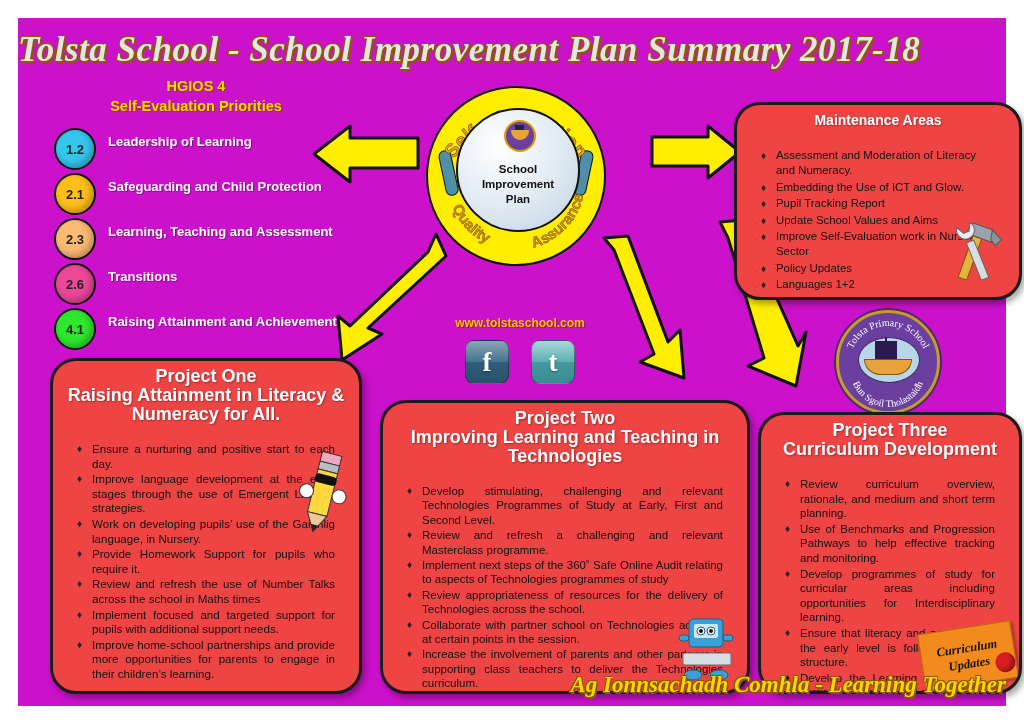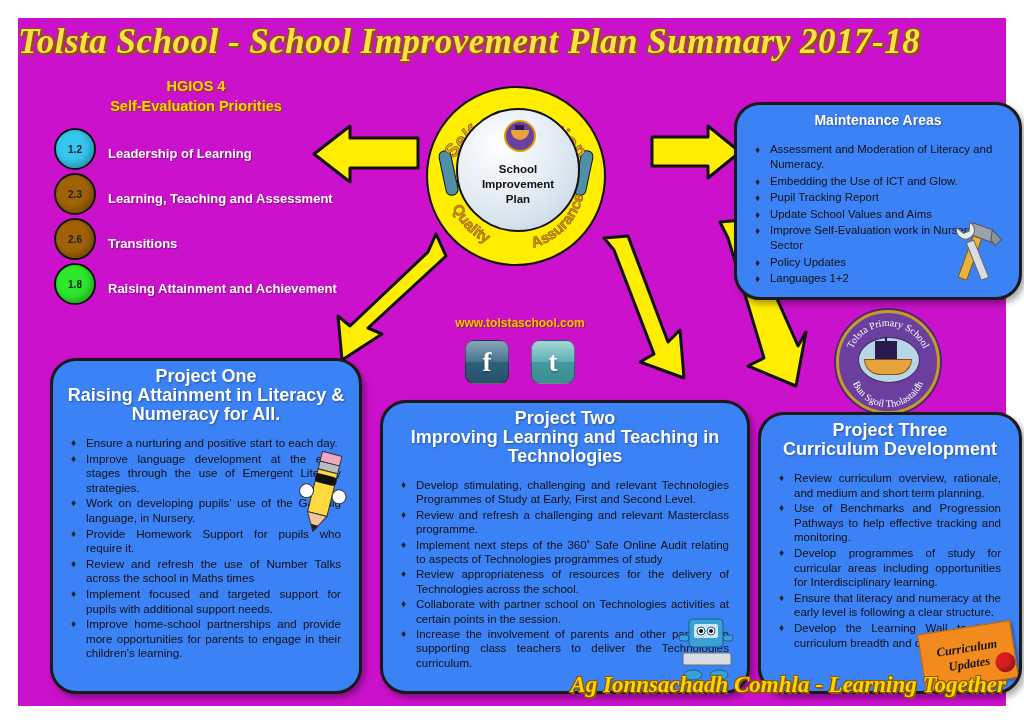--- a/index.html
+++ b/index.html
@@ -3,24 +3,24 @@
 <meta charset="utf-8">
 <style>
   html,body{margin:0;padding:0;background:#ffffff;}
   body{width:1024px;height:724px;overflow:hidden;
        font-family:"Liberation Sans", sans-serif;}
 
   #poster{position:absolute;left:18px;top:18px;width:988px;height:688px;
           background:#cc11cc;}
 
   
-  .title{position:absolute;left:0;top:4px;width:828px;text-align:center;
+  .title{position:absolute;left:0;top:12px;width:828px;text-align:center;
          font-family:"Liberation Serif", serif;
          font-style:italic;font-weight:bold;font-size:35px;letter-spacing:.5px;
-         color:#fde047;
+         color:#e5e5e5;
          text-shadow:2px 2px 0 #8a5a00, -1px -1px 0 #8a5a00,
                      1px -1px 0 #8a5a00, -1px 1px 0 #8a5a00;
          white-space:nowrap;}
 
   .footer{position:absolute;left:0;bottom:8px;width:988px;text-align:right;
           font-family:"Liberation Serif", serif;
           font-style:italic;font-weight:bold;font-size:23px;
           color:#ffd400;
           text-shadow:1.5px 1.5px 0 #8a5a00, -1px -1px 0 #8a5a00,
                       1px -1px 0 #8a5a00, -1px 1px 0 #8a5a00;
@@ -28,23 +28,23 @@
 
   
   #hgios{position:absolute;left:18px;top:58px;width:320px;}
   .hgios-h{text-align:center;color:#ffd400;font-weight:bold;font-size:14.5px;
            line-height:20px;text-shadow:1px 1px 1px #7a4a00;}
   .prio-list{margin-top:12px;}
   .prio{position:relative;height:45px;}
   .prio .bubble{position:absolute;left:18px;top:0;width:38px;height:38px;
                 border-radius:50%;border:2px solid #111;
                 display:flex;align-items:center;justify-content:center;
-                font-weight:bold;font-size:10px;color:#222;
+                font-weight:bold;font-size:13px;color:#222;
                 box-shadow:inset -3px -3px 6px rgba(0,0,0,.25);}
-  .prio .plabel{position:absolute;left:72px;top:18px;color:#ffffff;
+  .prio .plabel{position:absolute;left:72px;top:6px;color:#ffffff;
                 font-weight:bold;font-size:13px;
                 text-shadow:1px 1px 1px rgba(0,0,0,.35);}
 
   
   #centre{position:absolute;left:408px;top:68px;width:180px;height:180px;}
   #centre .ring{position:absolute;inset:0;border-radius:50%;
                 background:#ffee00;border:2.5px solid #111;}
   #centre .inner{position:absolute;left:30px;top:22px;width:120px;height:120px;
                  border-radius:50%;border:2px solid #111;
                  background:radial-gradient(circle at 35% 30%, #ffffff 0%, #dfe9f2 55%, #bfd0e0 100%);}
@@ -88,27 +88,27 @@
                      border-radius:50%;background:#b9d6e8;border:1px solid #3b2a5a;}
   #schoolcrest .hull{position:absolute;left:25px;top:46px;width:46px;height:14px;
                      background:#e8a33d;border-radius:0 0 22px 22px;border:1px solid #7a5a10;}
   #schoolcrest .sail{position:absolute;left:36px;top:28px;width:22px;height:20px;
                      background:#2b1a4d;}
   #schoolcrest .mast{position:absolute;left:46px;top:24px;width:2px;height:24px;background:#2b1a4d;}
   .crest-arc{position:absolute;left:0;top:0;width:98px;height:98px;}
   .crest-arc text{font-family:"Liberation Serif", serif;fill:#ffffff;font-size:10px;}
 
   
-  .panel{position:absolute;background:#3b82f6;border:3px solid #1a1a1a;
+  .panel{position:absolute;background:#ef4444;border:3px solid #1a1a1a;
          border-radius:26px;box-shadow:3px 4px 6px rgba(0,0,0,.35);
          overflow:hidden;}
   .panel h3{margin:0;padding:6px 8px 2px;text-align:center;color:#ffffff;
             font-size:18px;font-weight:bold;line-height:19px;
             text-shadow:1px 1px 2px rgba(0,0,0,.35);}
-  .panel ul{list-style:none;margin:8px;padding:2px 10px 8px 8px;}
+  .panel ul{list-style:none;margin:14px;padding:2px 10px 8px 8px;}
   .panel li{position:relative;padding-left:17px;margin-bottom:1px;
             color:#111;font-size:11.6px;line-height:14.6px;text-align:justify;}
   .panel li::before{content:"\2666";position:absolute;left:2px;top:0;
                     color:#222;font-size:10px;}
 
   #maintenance{left:716px;top:84px;width:282px;height:192px;}
   #maintenance h3{font-size:14px;}
   #maintenance li{text-align:left;font-size:11.4px;line-height:15.4px;}
 
   #p1{left:32px;top:340px;width:306px;height:330px;}
@@ -139,29 +139,33 @@
 
   <div id="hgios">
     <div class="hgios-h">HGIOS 4</div>
     <div class="hgios-h">Self-Evaluation Priorities</div>
     <div class="prio-list">
       <div class="prio">
         <div class="bubble" style="background: rgb(53, 198, 238);">1.2</div>
         <div class="plabel">Leadership of Learning</div>
       </div>
       <div class="prio">
-        <div class="bubble" style="background: #a16207;">2.3</div>
+        <div class="bubble" style="background: rgb(255, 191, 26);">2.1</div>
+        <div class="plabel">Safeguarding and Child Protection</div>
+      </div>
+      <div class="prio">
+        <div class="bubble" style="background: #fdba74;">2.3</div>
         <div class="plabel">Learning, Teaching and Assessment</div>
       </div>
       <div class="prio">
-        <div class="bubble" style="background: #a16207;">2.6</div>
+        <div class="bubble" style="background: #ec4899;">2.6</div>
         <div class="plabel">Transitions</div>
       </div>
       <div class="prio">
-        <div class="bubble" style="background: rgb(45, 232, 45);">1.8</div>
+        <div class="bubble" style="background: rgb(45, 232, 45);">4.1</div>
         <div class="plabel">Raising Attainment and Achievement</div>
       </div>
     </div>
   </div>
 
   <div class="arrow" style="left:292px;top:106px;">
     <svg width="110" height="64" viewBox="0 0 110 64">
       <polygon points="108,14 40,14 40,2 4,30 40,58 40,44 108,44"></polygon>
     </svg>
   </div>

